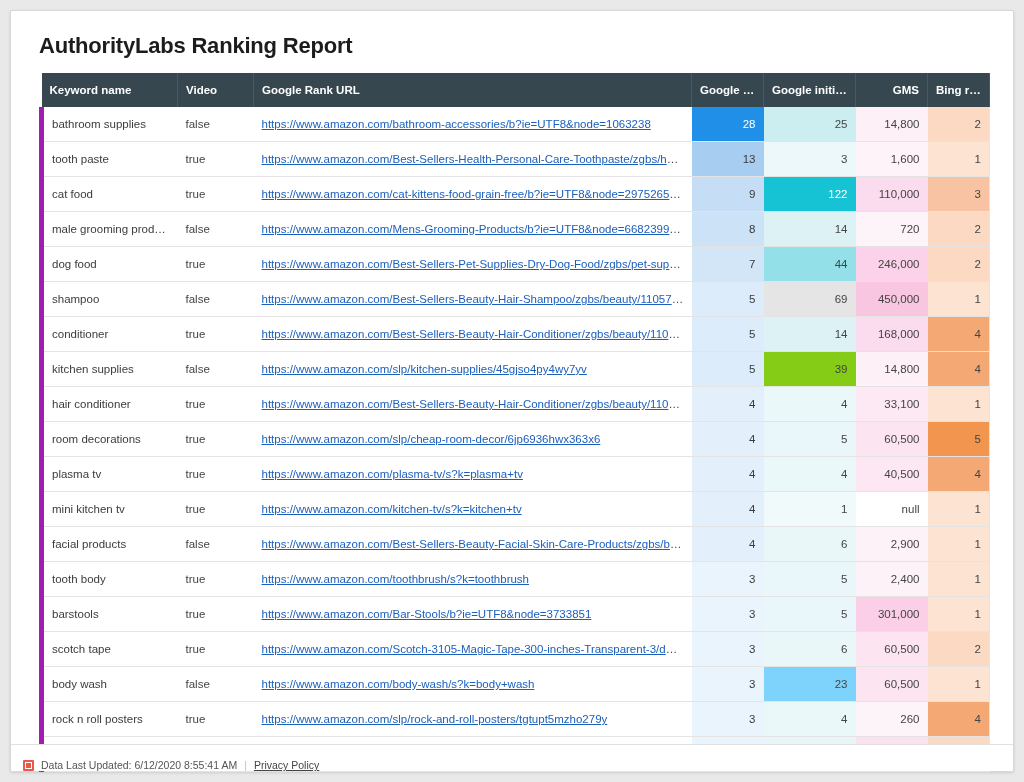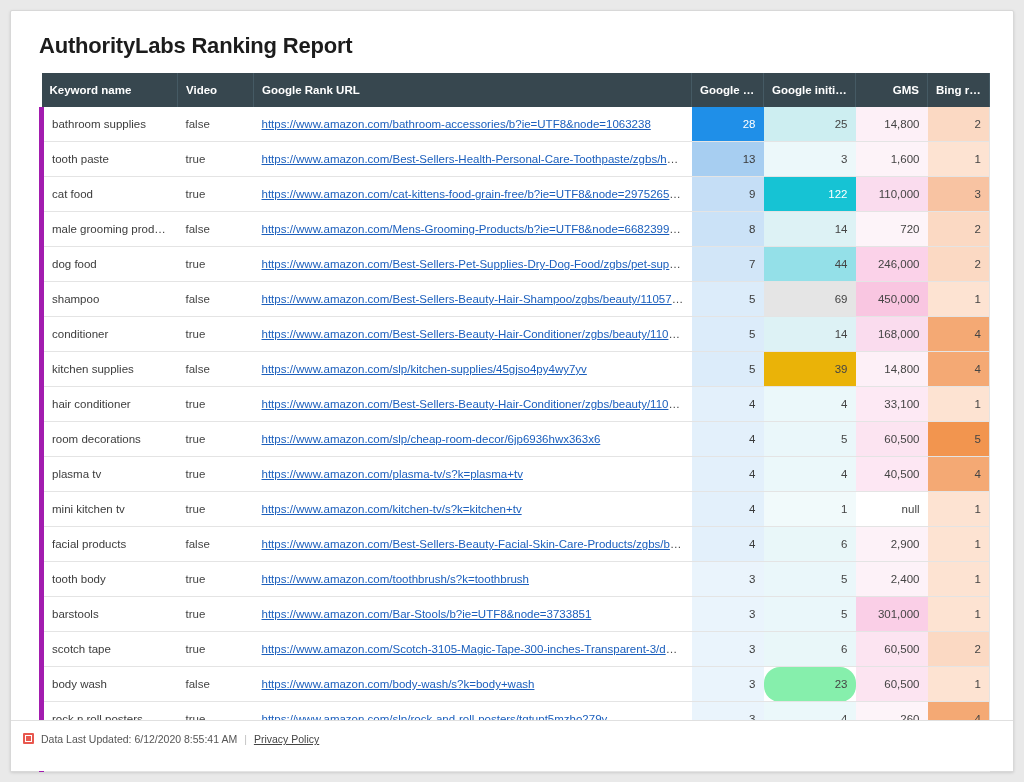--- a/index.html
+++ b/index.html
@@ -82,22 +82,22 @@
   .col-gms { width: 72px; }
   .col-bing { width: 62px; }
   .bottom-bar {
     position: absolute;
     left: 0;
     right: 0;
     bottom: 0;
     height: 26px;
     border-top: 1px solid #e0e0e0;
     display: flex;
-    align-items: flex-start;
-    padding: 12px 12px;
+    align-items: flex-end;
+    padding: 0 12px;
     font-size: 10.5px;
     color: #555;
     gap: 7px;
     background: #fff;
   }
   .al-badge {
     width: 11px; height: 11px;
     background: #e8584f;
     border-radius: 1px;
     display: inline-block;
@@ -208,21 +208,21 @@
             <td class="num" style="background: rgb(220, 236, 250); color: rgb(58, 58, 58);">5</td>
             <td class="num" style="background: rgb(221, 242, 245);">14</td>
             <td class="num" style="background: rgb(250, 220, 238);">168,000</td>
             <td class="num" style="background: rgb(244, 169, 116);">4</td>
           </tr>
           <tr>
             <td class="kw">kitchen supplies</td>
             <td>false</td>
             <td class="url"><a href="#">https://www.amazon.com/slp/kitchen-supplies/45gjso4py4wy7yv</a></td>
             <td class="num" style="background: rgb(220, 236, 250); color: rgb(58, 58, 58);">5</td>
-            <td class="num" style="background: #eab308;">39</td>
+            <td class="num" style="background: #84cc16;">39</td>
             <td class="num" style="background: rgb(253, 240, 247);">14,800</td>
             <td class="num" style="background: rgb(244, 169, 116);">4</td>
           </tr>
           <tr>
             <td class="kw">hair conditioner</td>
             <td>true</td>
             <td class="url"><a href="#">https://www.amazon.com/Best-Sellers-Beauty-Hair-Conditioner/zgbs/beauty/11057251</a></td>
             <td class="num" style="background: rgb(227, 240, 251); color: rgb(58, 58, 58);">4</td>
             <td class="num" style="background: rgb(235, 248, 250);">4</td>
             <td class="num" style="background: rgb(253, 233, 244);">33,100</td>
@@ -289,21 +289,21 @@
             <td class="num" style="background: rgb(234, 244, 252); color: rgb(58, 58, 58);">3</td>
             <td class="num" style="background: rgb(233, 247, 249);">6</td>
             <td class="num" style="background: rgb(252, 228, 241);">60,500</td>
             <td class="num" style="background: rgb(251, 217, 195);">2</td>
           </tr>
           <tr>
             <td class="kw">body wash</td>
             <td>false</td>
             <td class="url"><a href="#">https://www.amazon.com/body-wash/s?k=body+wash</a></td>
             <td class="num" style="background: rgb(234, 244, 252); color: rgb(58, 58, 58);">3</td>
-            <td class="num" style="background: #86efac; border-radius: 16px;">23</td>
+            <td class="num" style="background: #7dd3fc;">23</td>
             <td class="num" style="background: rgb(252, 228, 241);">60,500</td>
             <td class="num" style="background: rgb(253, 227, 210);">1</td>
           </tr>
           <tr>
             <td class="kw">rock n roll posters</td>
             <td>true</td>
             <td class="url"><a href="#">https://www.amazon.com/slp/rock-and-roll-posters/tgtupt5mzho279y</a></td>
             <td class="num" style="background: rgb(234, 244, 252); color: rgb(58, 58, 58);">3</td>
             <td class="num" style="background: rgb(235, 248, 250);">4</td>
             <td class="num" style="background: rgb(253, 244, 249);">260</td>

